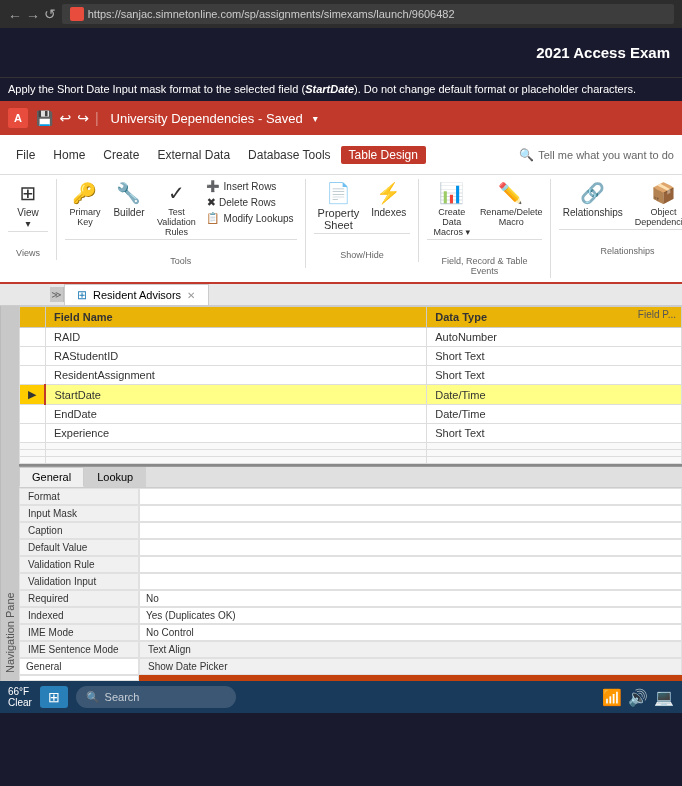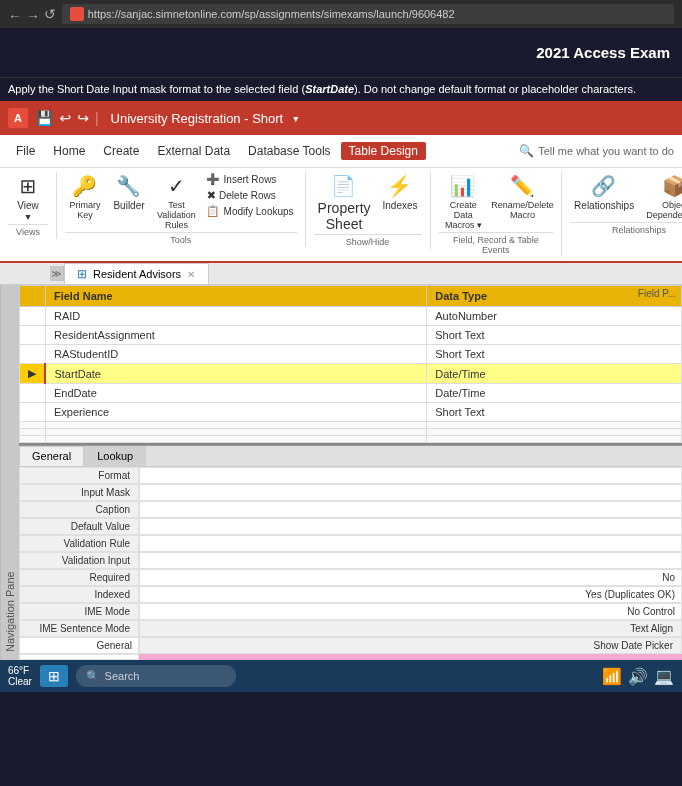--- a/index.html
+++ b/index.html
@@ -113,21 +113,21 @@
     }
     .dropdown-arrow {
       color: white;
       font-size: 10px;
       margin-left: 2px;
     }
 
     
     .menu-bar {
       background: #fff;
-      height: 33px;
+      height: 40px;
       display: flex;
       align-items: center;
       padding: 0 8px;
       border-bottom: 1px solid #ddd;
       gap: 2px;
     }
     .menu-item {
       padding: 2px 8px;
       font-size: 12px;
       color: #333;
@@ -186,21 +186,21 @@
       text-align: center;
     }
     .ribbon-btn .icon {
       font-size: 20px;
       margin-bottom: 2px;
     }
     .ribbon-group-label {
       font-size: 9px;
       color: #666;
       margin-top: auto;
-      padding-top: 2px;
+      padding-top: 16px;
       border-top: 1px solid #ddd;
       width: 100%;
       text-align: center;
     }
     .ribbon-small-btns {
       display: flex;
       flex-direction: column;
       gap: 1px;
     }
     .ribbon-small-btn {
@@ -308,23 +308,22 @@
       font-size: 10px;
     }
     .row-indicator.active {
       background: #ffcc00;
       color: #333;
     }
     .empty-row td { background: #f9f9f9; }
 
     
     .properties-panel {
-      background: #f9a8d4;
+      background: #c2410c;
       border-top: 1px solid #999;
-      text-align: right;
     }
     .properties-tabs {
       display: flex;
       background: #e0e0e0;
       border-bottom: 1px solid #ccc;
     }
     .prop-tab {
       padding: 3px 12px;
       font-size: 11px;
       cursor: pointer;
@@ -447,21 +446,21 @@
   <div class="title-bar">
     <div class="title-icons">
       <div class="title-icon" style="background:#e74c3c;color:white;border-radius:2px;width:20px;height:20px;display:flex;align-items:center;justify-content:center;font-size:11px;font-weight:bold;">A</div>
     </div>
     <div class="quick-access">
       <span>💾</span>
       <span>↩</span>
       <span>↪</span>
       <span style="color:rgba(255,255,255,0.4);">|</span>
     </div>
-    <span class="app-title">University Registration - Short</span>
+    <span class="app-title">University Dependencies - Saved</span>
     <span class="dropdown-arrow">▾</span>
   </div>
 
   <div class="menu-bar">
     <span class="menu-item">File</span>
     <span class="menu-item">Home</span>
     <span class="menu-item">Create</span>
     <span class="menu-item">External Data</span>
     <span class="menu-item">Database Tools</span>
     <span class="menu-item active">Table Design</span>
@@ -513,21 +512,21 @@
           </div>
         </div>
       </div>
       <div class="ribbon-group-label">Tools</div>
     </div>
 
     <div class="ribbon-group">
       <div class="ribbon-group-content">
         <div class="ribbon-btn">
           <span class="icon">📄</span>
-          <span style="font-size:14px;">Property<br>Sheet</span>
+          <span style="font-size:11px;">Property<br>Sheet</span>
         </div>
         <div class="ribbon-btn">
           <span class="icon">⚡</span>
           <span>Indexes</span>
         </div>
       </div>
       <div class="ribbon-group-label">Show/Hide</div>
     </div>
 
     <div class="ribbon-group">
@@ -585,26 +584,26 @@
             </tr>
           </thead>
           <tbody>
             <tr>
               <td class="row-indicator"></td>
               <td>RAID</td>
               <td>AutoNumber</td>
             </tr>
             <tr>
               <td class="row-indicator"></td>
-              <td>ResidentAssignment</td>
+              <td>RAStudentID</td>
               <td>Short Text</td>
             </tr>
             <tr>
               <td class="row-indicator"></td>
-              <td>RAStudentID</td>
+              <td>ResidentAssignment</td>
               <td>Short Text</td>
             </tr>
             <tr style="background:#ffff88;">
               <td class="row-indicator active">▶</td>
               <td style="background:#ffff88;border-left:2px solid #c0392b;">StartDate</td>
               <td style="background:#ffff88;">Date/Time</td>
             </tr>
             <tr>
               <td class="row-indicator"></td>
               <td>EndDate</td>

